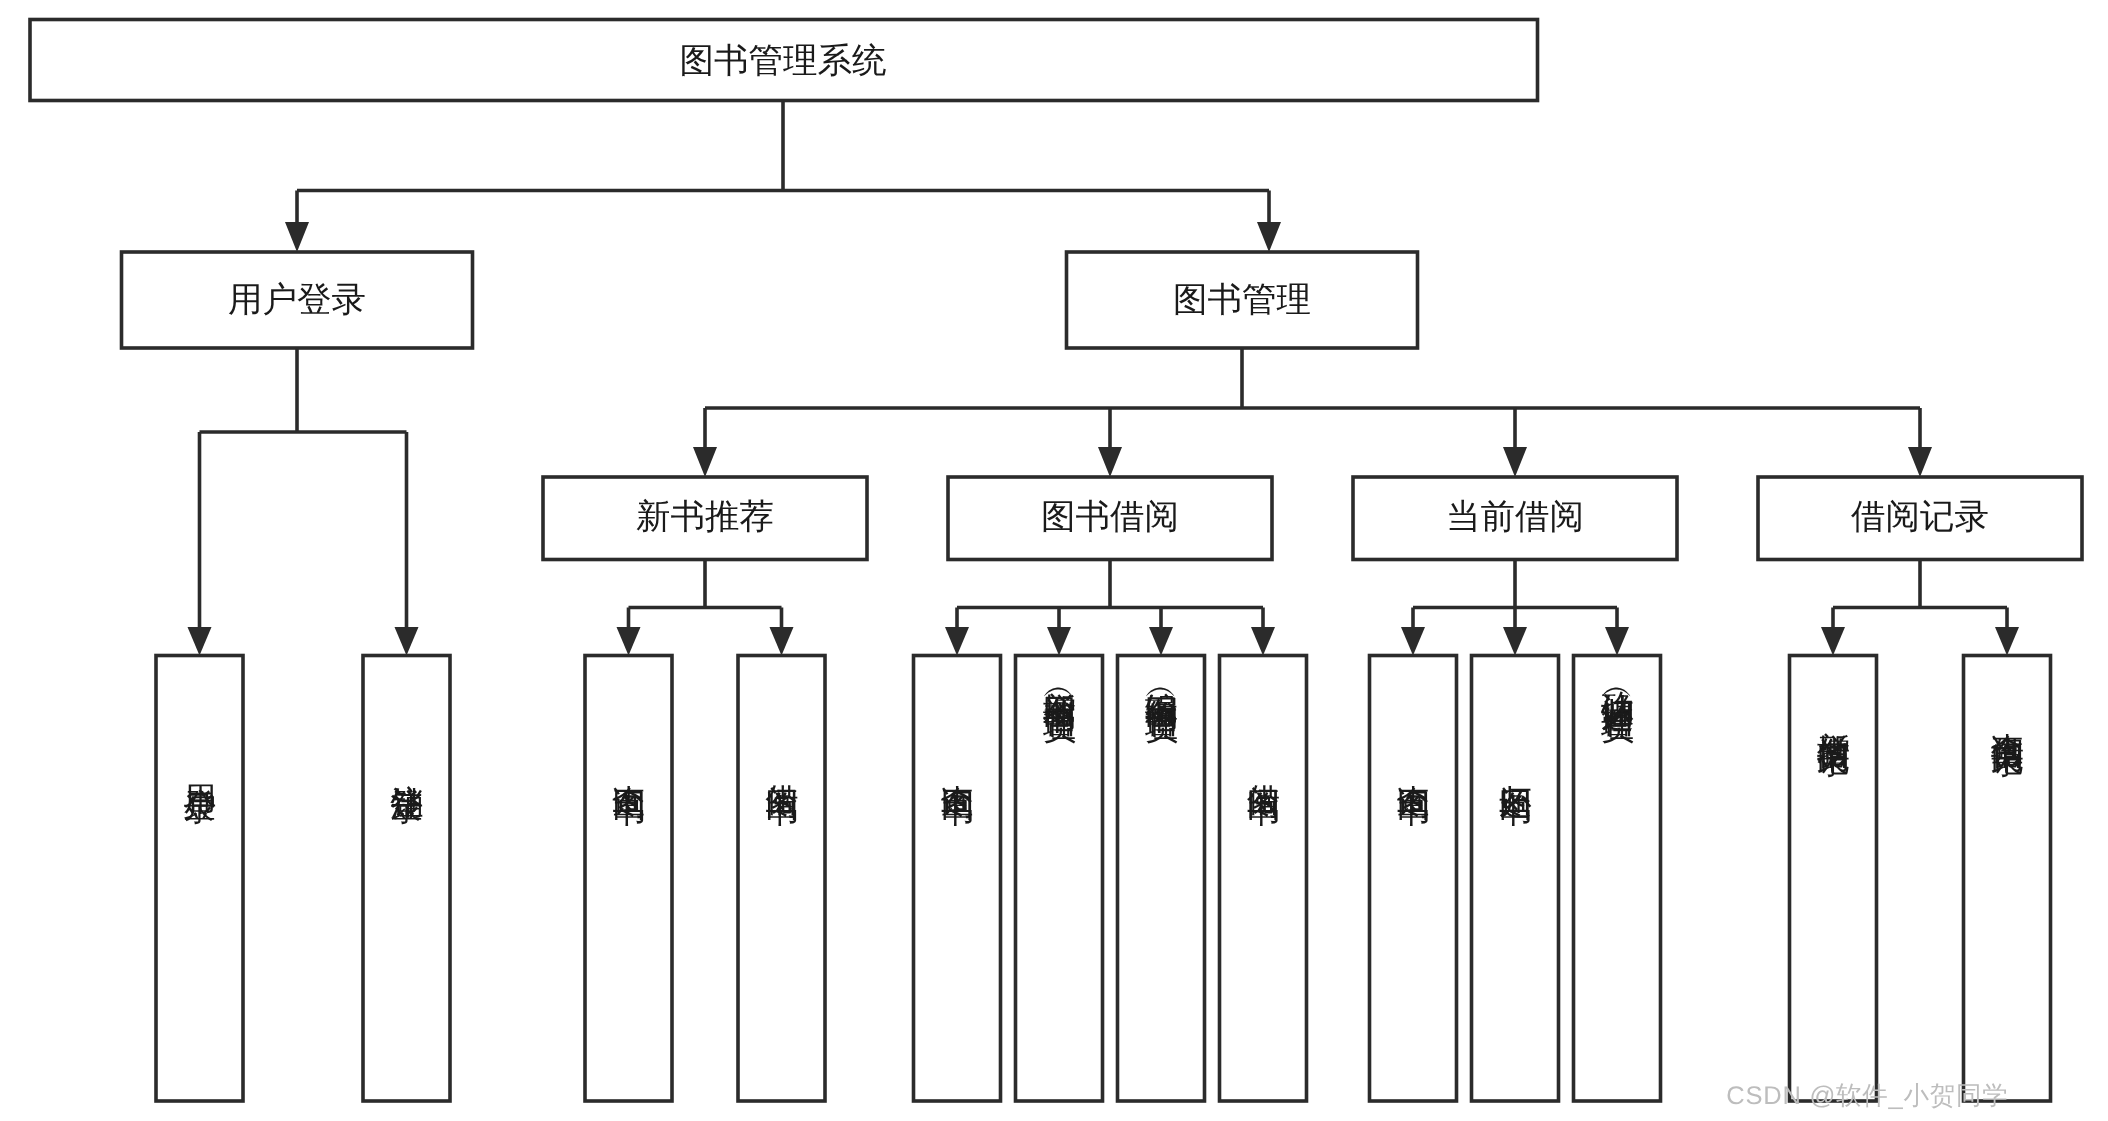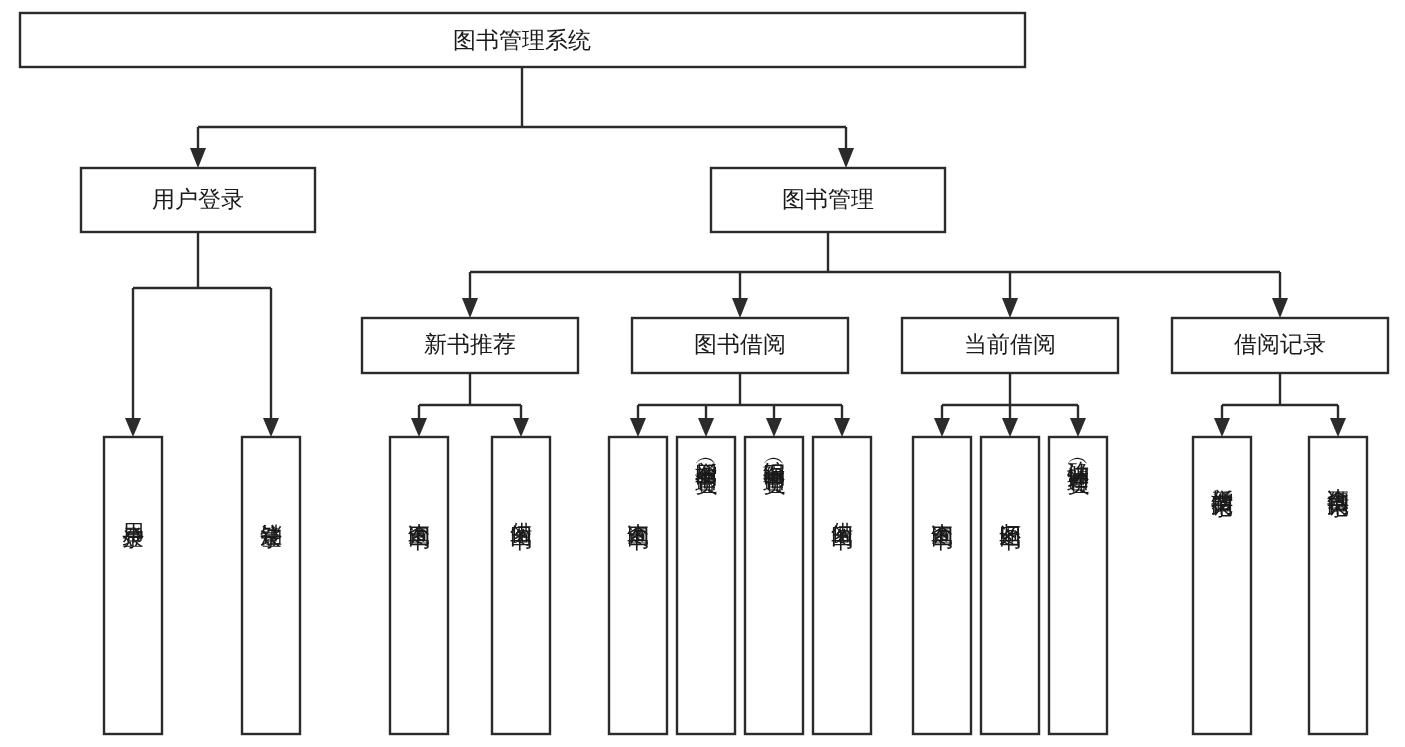--- a/index.html
+++ b/index.html
@@ -234,14 +234,15 @@
   </div>
 
   
   <div class="vlabel-wrap" style="left:1193px; top:470px; width:58px; height:264px;">
     <span class="node-label-v">新增借阅记录</span>
   </div>
   <div class="vlabel-wrap" style="left:1309px; top:470px; width:58px; height:264px;">
     <span class="node-label-v">查询借阅记录</span>
   </div>
 
+  <div class="watermark">CSDN @软件_小贺同学</div>
 
 </div>
 
 </body></html>

